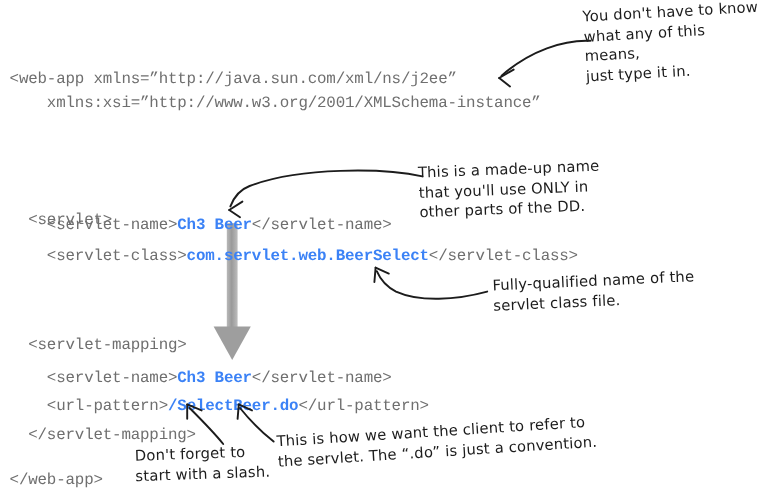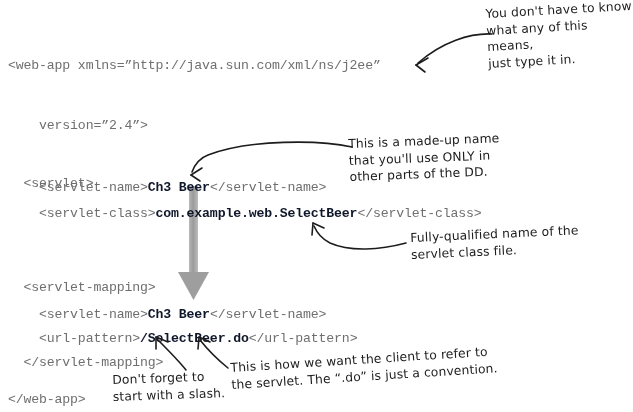--- a/index.html
+++ b/index.html
@@ -26,21 +26,21 @@
   .code-line {
     position: absolute;
     font-family: "Liberation Mono", "DejaVu Sans Mono", monospace;
     font-size: 13.2px;
     letter-spacing: -0.15px;
     color: #6f6f6f;
     white-space: pre;
     line-height: 16px;
   }
   .code-line b {
-    color: #0f172a;
+    color: #3b82f6;
     font-weight: bold;
   }
 
   
   .note {
     position: absolute;
     font-family: "DejaVu Sans", sans-serif;
     font-size: 12.3px;
     color: #1c1c1c;
     line-height: 16.5px;
@@ -80,27 +80,27 @@
     </defs>
     <g>
       <rect x="189" y="186" width="9" height="88" fill="url(#gshaft)"></rect>
       <polygon points="178,272 209,272 193.5,300" fill="#9e9e9e"></polygon>
     </g>
   </svg>
 
   <div class="code-layer">
 
     <div class="code-line" style="left:8px;  top:58px;">&lt;web-app xmlns=”http://java.sun.com/xml/ns/j2ee”</div>
-    <div class="code-line" style="left:8px;  top:118px;">    version=”2.4”&gt;</div>
+    <div class="code-line" style="left:8px;  top:78px;">    xmlns:xsi=”http://www.w3.org/2001/XMLSchema-instance”</div>
 
     <div class="code-line" style="left:8px;  top:152px;margin-top:24px;">  &lt;servlet&gt;</div>
 
     <div class="code-line" style="left:8px;  top:180px;"><span>    &lt;servlet-name&gt;</span><b>Ch3 Beer</b><span>&lt;/servlet-name&gt;</span></div>
 
-    <div class="code-line" style="left:8px;  top:206px;"><span>    &lt;servlet-class&gt;</span><b>com.example.web.SelectBeer</b><span>&lt;/servlet-class&gt;</span></div>
+    <div class="code-line" style="left:8px;  top:206px;"><span>    &lt;servlet-class&gt;</span><b>com.servlet.web.BeerSelect</b><span>&lt;/servlet-class&gt;</span></div>
 
 
     <div class="code-line" style="left:8px;  top:280px;">  &lt;servlet-mapping&gt;</div>
 
     <div class="code-line" style="left:8px;  top:307px;"><span>    &lt;servlet-name&gt;</span><b>Ch3 Beer</b><span>&lt;/servlet-name&gt;</span></div>
 
     <div class="code-line" style="left:8px;  top:331px;"><span>    &lt;url-pattern&gt;</span><b>/SelectBeer.do</b><span>&lt;/url-pattern&gt;</span></div>
 
     <div class="code-line" style="left:8px;  top:355px;">  &lt;/servlet-mapping&gt;</div>
 

